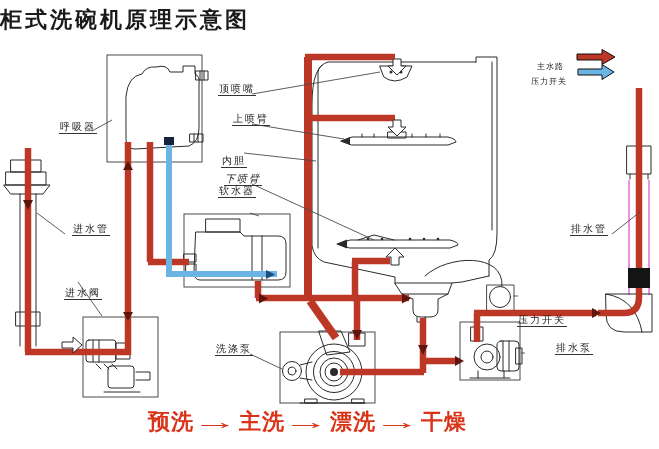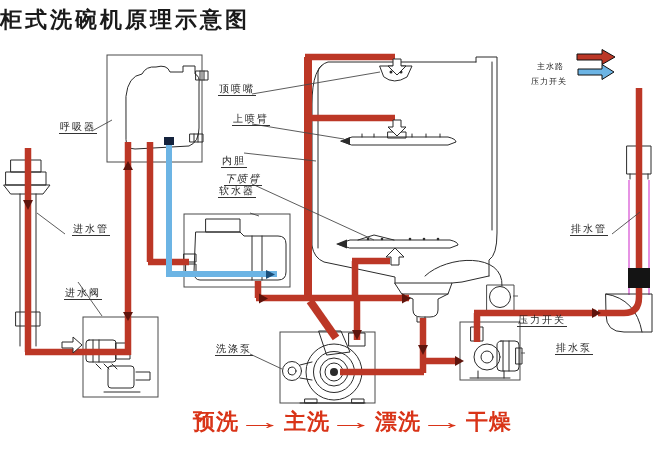--- a/index.html
+++ b/index.html
@@ -4,21 +4,21 @@
 <style>
   html,body{margin:0;padding:0;background:#fff;}
   .canvas{position:relative;width:659px;height:449px;background:#fff;overflow:hidden;
           font-family:"Liberation Serif","DejaVu Serif",serif;}
   .canvas svg{position:absolute;left:0;top:0;}
   .title{position:absolute;left:0;top:5px;width:100%;text-align:left;
          font-size:22px;font-weight:bold;letter-spacing:3px;color:#1a1a1a;}
   .lbl{position:absolute;font-size:10px;letter-spacing:2px;color:#1c1c1c;
        border-bottom:1px solid #333;padding:0 1px 1px 1px;line-height:10px;white-space:nowrap;}
   .leg{position:absolute;font-size:8px;letter-spacing:1px;color:#1c1c1c;white-space:nowrap;margin-top:12px;}
-  .process{position:absolute;left:148px;top:407px;width:364px;text-align:right;
+  .process{position:absolute;left:148px;top:407px;width:364px;text-align:left;
            color:var(--proc);font-family:"Liberation Sans","DejaVu Sans",sans-serif;
            font-weight:bold;font-size:22px;letter-spacing:1px;white-space:nowrap;}
   .process .arrow{display:inline-block;transform:scaleX(2.1);margin:0 11px;font-weight:bold;}
   
   .comp{stroke:var(--ink);fill:none;stroke-width:1;stroke-linejoin:round;stroke-linecap:round;}
   .compf{fill:var(--ink);stroke:none;}
   .box{stroke:#4a4a4a;fill:none;stroke-width:1;}
   .ld{stroke:#4a4a4a;fill:none;stroke-width:0.9;}
   .pipe{stroke:var(--red);fill:none;stroke-width:6.5;}
   .pipe7{stroke:var(--red);fill:none;stroke-width:8;}

